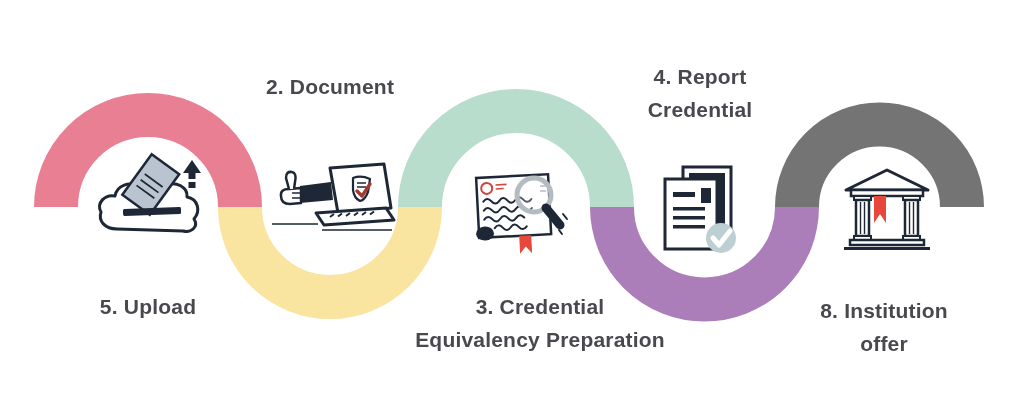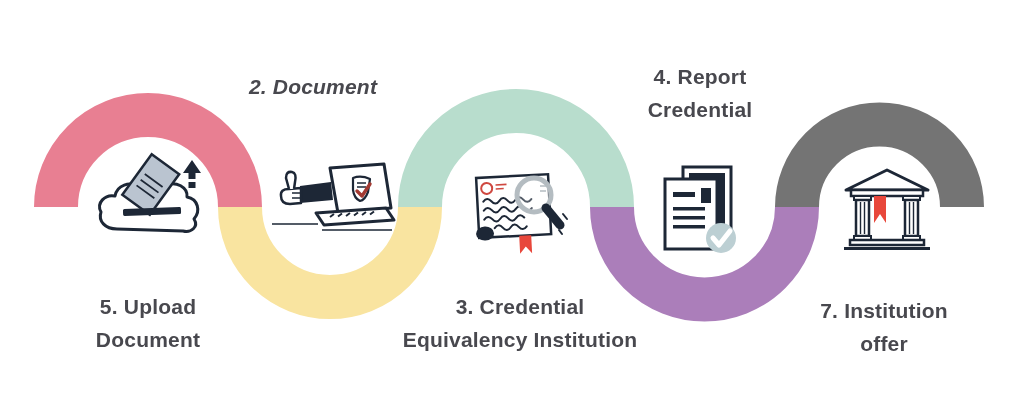--- a/index.html
+++ b/index.html
@@ -8,22 +8,22 @@
     overflow:hidden;font-family:"Liberation Sans","DejaVu Sans",sans-serif;
   }
   .wave{position:absolute;left:0;top:0;}
   .wave path{fill:none;stroke-width:44;stroke-linecap:butt;}
   .icon{position:absolute;}
   .label{
     position:absolute;text-align:center;color:var(--text,#48484e);
     font-size:21px;font-weight:bold;line-height:33px;letter-spacing:.2px;
   }
   .label-1{left:38px;top:290px;width:220px;}
-  .label-2{left:203px;top:70px;width:220px;font-style:italic;}
-  .label-3{left:370px;top:290px;width:300px;}
+  .label-2{left:220px;top:70px;width:220px;}
+  .label-3{left:390px;top:290px;width:300px;}
   .label-4{left:590px;top:60px;width:220px;}
   .label-5{left:774px;top:294px;width:220px;}
   .ink-stroke{stroke:var(--ink,#1d2736);}
   .ink-fill{fill:var(--ink,#1d2736);}
 </style>
 </head>
 <body>
 
 <div class="canvas">
 
@@ -104,31 +104,30 @@
     <rect x="65" y="33" width="17" height="4" fill="#ffffff" class="ink-stroke" stroke-width="2"></rect>
     <rect x="67" y="37" width="13" height="36" fill="#ffffff" class="ink-stroke" stroke-width="2.5"></rect>
     <path class="ink-stroke" d="M71.5,39 v32 M75.5,39 v32" stroke-width="1.4"></path>
     <rect x="65" y="73" width="17" height="4" fill="#ffffff" class="ink-stroke" stroke-width="2"></rect>
     <rect x="12" y="77" width="74" height="5" fill="#ffffff" class="ink-stroke" stroke-width="2.5"></rect>
     <line x1="6" y1="85.5" x2="92" y2="85.5" class="ink-stroke" stroke-width="3"></line>
   </svg>
 
   <div class="label label-1">
     <div>5. Upload</div>
-    <div>Document</div>
   </div>
   <div class="label label-2">
     <div>2. Document</div>
   </div>
   <div class="label label-3">
     <div>3. Credential</div>
-    <div>Equivalency Institution</div>
+    <div>Equivalency Preparation</div>
   </div>
   <div class="label label-4">
     <div>4. Report</div>
     <div>Credential</div>
   </div>
   <div class="label label-5">
-    <div>7. Institution</div>
+    <div>8. Institution</div>
     <div>offer</div>
   </div>
 
 </div>
 
 </body></html>

